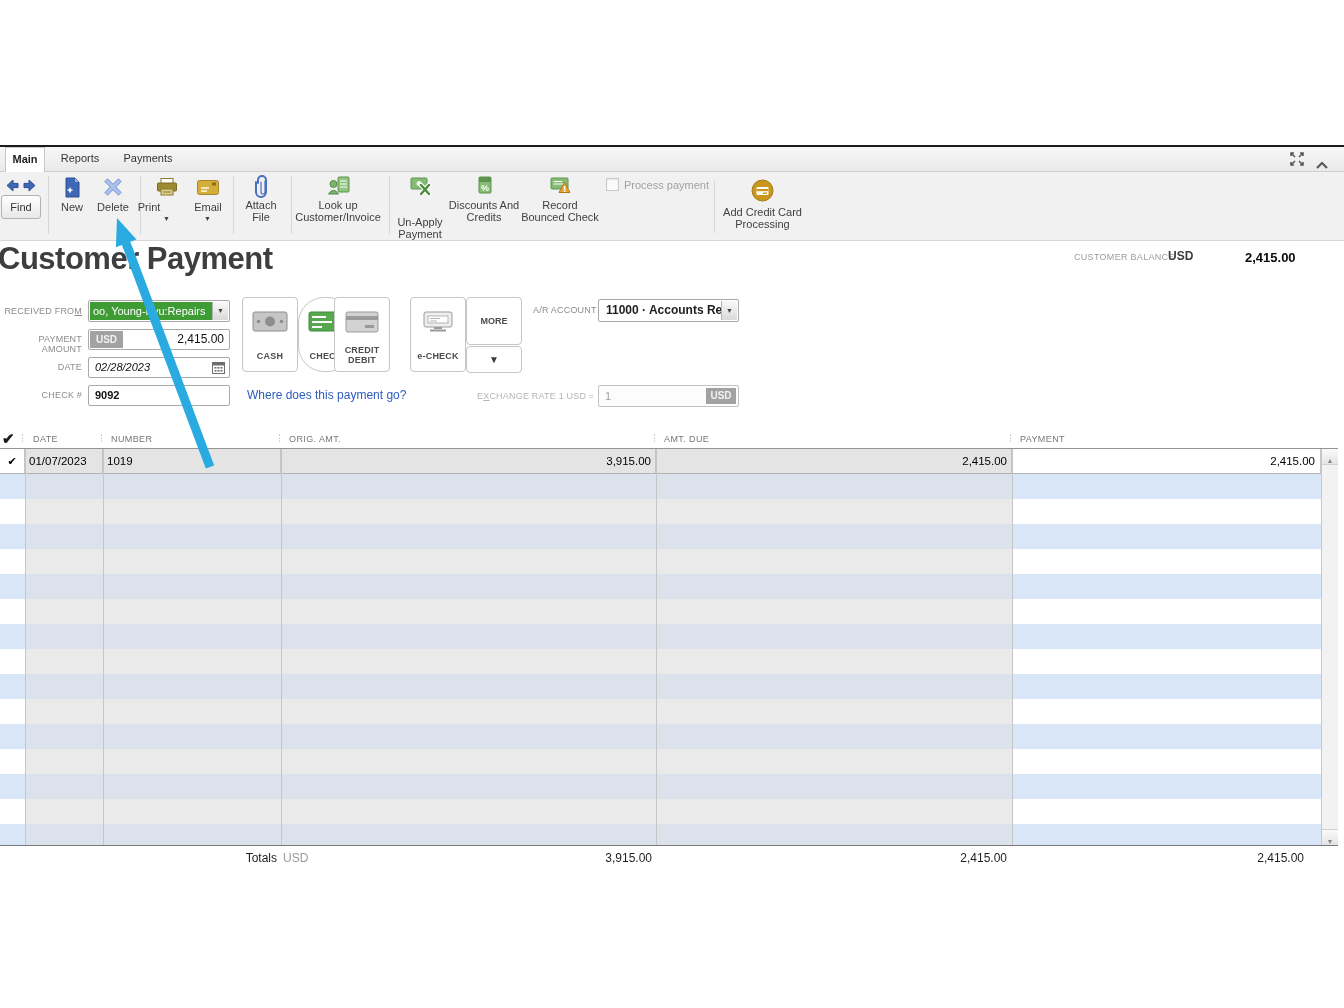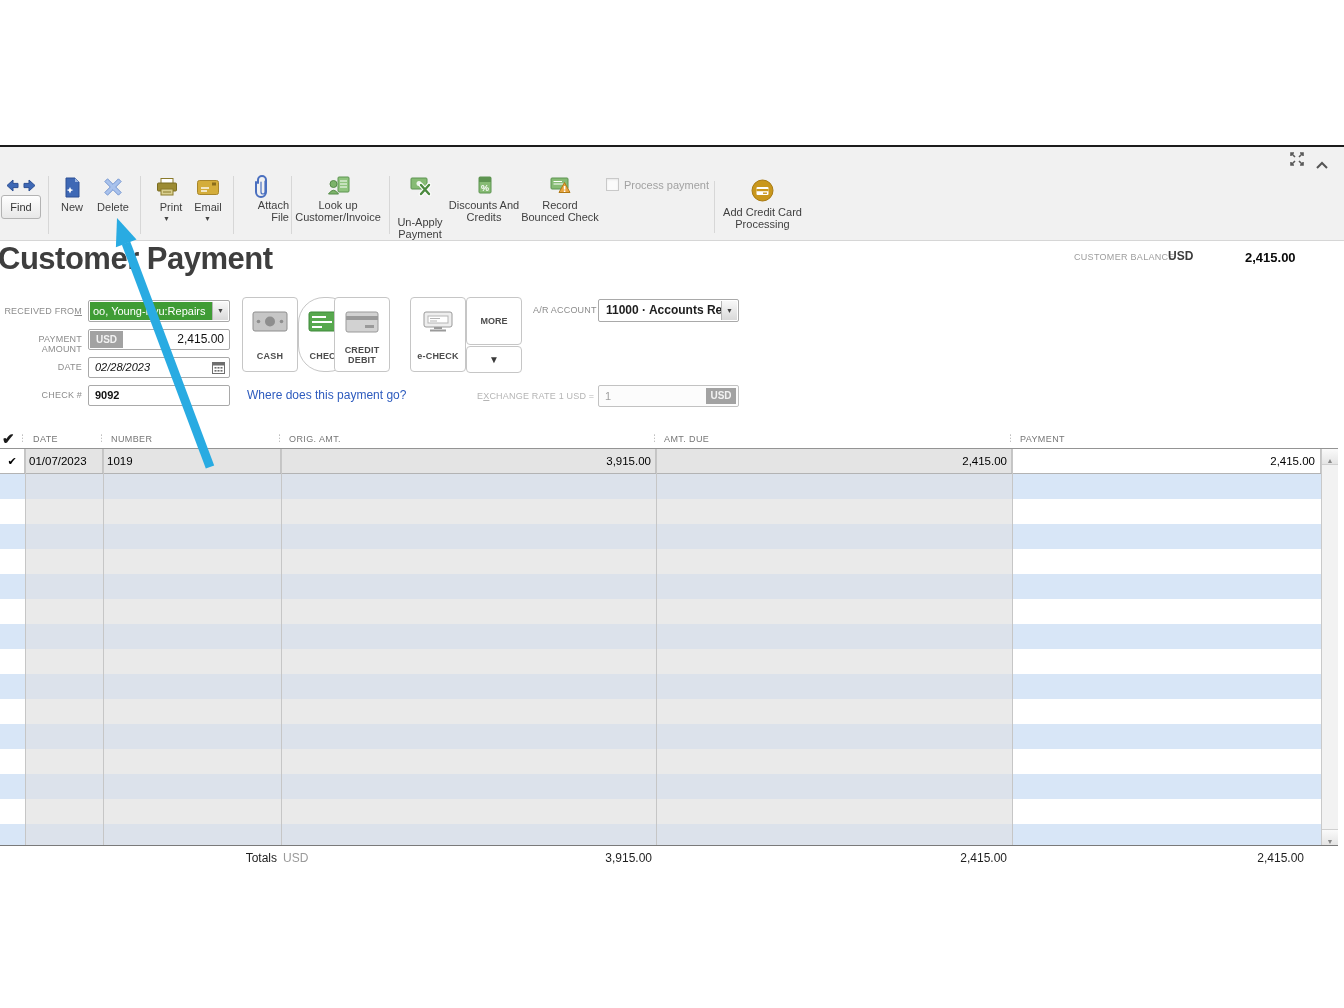--- a/index.html
+++ b/index.html
@@ -47,20 +47,25 @@
   .overlay{position:absolute;left:0;top:0;pointer-events:none;z-index:60;}
 </style>
 </head>
 <body>
 
 <div class="screen">
 
   <div class="topline"></div>
   <div class="chrome"></div>
 
+  <div class="tabbar">
+    <div class="tab active" style="left:5px;width:38px;">Main</div>
+    <div class="tab" style="left:55px;width:50px;">Reports</div>
+    <div class="tab" style="left:118px;width:60px;">Payments</div>
+  </div>
   <div class="winctl" style="left:1290px;">
     <svg width="14" height="14" viewBox="0 0 14 14" fill="none" stroke="#5a5a5a" stroke-width="1.6">
       <path d="M4 1H1v3M1 1l4 4"></path>
         <path d="M10 1h3v3M13 1L9 5"></path>
         <path d="M4 13H1v-3M1 13l4-4"></path>
         <path d="M10 13h3v-3M13 13L9 9"></path>
     </svg>
   </div>
   <div class="winctl" style="left:1316px;top:155px;">
     <svg width="12" height="8" viewBox="0 0 12 8" fill="none" stroke="#555" stroke-width="2">
@@ -99,42 +104,42 @@
   <div class="sep" style="left:140px;"></div>
 
   <div class="winctl" style="left:156px;top:178px;">
     <svg width="22" height="18" viewBox="0 0 22 18">
         <rect x="5" y="0.5" width="12" height="5" fill="#fff" stroke="#8a7a2a"></rect>
         <rect x="1.5" y="5" width="19" height="8" rx="1" fill="#9c8b33" stroke="#7a6c20"></rect>
         <rect x="5" y="11" width="12" height="6" fill="#d9cf8e" stroke="#8a7a2a"></rect>
         <line x1="7" y1="14" x2="15" y2="14" stroke="#8a7a2a"></line>
       </svg>
   </div>
-  <div class="tb-label" style="left:150px;top:201px;width:42px;text-align:center;">Print</div>
+  <div class="tb-label" style="left:128px;top:201px;width:42px;text-align:center;">Print</div>
   <div class="caret" style="left:163px;top:215px;">▼</div>
 
   <div class="winctl" style="left:197px;top:180px;">
     <svg width="22" height="15" viewBox="0 0 22 15">
         <rect x="0.5" y="0.5" width="21" height="14" rx="2" fill="#d4ad3a" stroke="#a8862a"></rect>
         <rect x="15" y="2.5" width="4" height="3" fill="#8a6d1b"></rect>
         <line x1="4" y1="8" x2="12" y2="8" stroke="#fff" stroke-width="1.4"></line>
         <line x1="4" y1="11" x2="10" y2="11" stroke="#fff" stroke-width="1.4"></line>
       </svg>
   </div>
   <div class="tb-label" style="left:187px;top:201px;width:42px;">Email</div>
   <div class="caret" style="left:204px;top:215px;">▼</div>
   <div class="sep" style="left:233px;"></div>
 
   <div class="winctl" style="left:254px;top:175px;">
     <svg width="15" height="23" viewBox="0 0 15 23" fill="none">
         <path d="M4 8V5a4 4 0 018 0v12a5 5 0 01-10 0V7" stroke="#4a6fbf" stroke-width="2" stroke-linecap="round"></path>
         <path d="M7 7v10a2 2 0 004 0V6" stroke="#4a6fbf" stroke-width="1.2" stroke-linecap="round"></path>
       </svg>
   </div>
-  <div class="tb-label" style="left:233px;top:199px;width:56px;text-align:right;">
+  <div class="tb-label" style="left:233px;top:199px;width:56px;">
     <span>Attach</span><br>
     <span>File</span>
   </div>
   <div class="sep" style="left:291px;"></div>
 
   <div class="winctl" style="left:328px;top:176px;">
     <svg width="22" height="21" viewBox="0 0 22 21">
         <rect x="10" y="1" width="11" height="15" rx="1" fill="#8fc47e" stroke="#5d9450"></rect>
         <line x1="12" y1="5" x2="19" y2="5" stroke="#fff"></line>
         <line x1="12" y1="8" x2="19" y2="8" stroke="#fff"></line>

